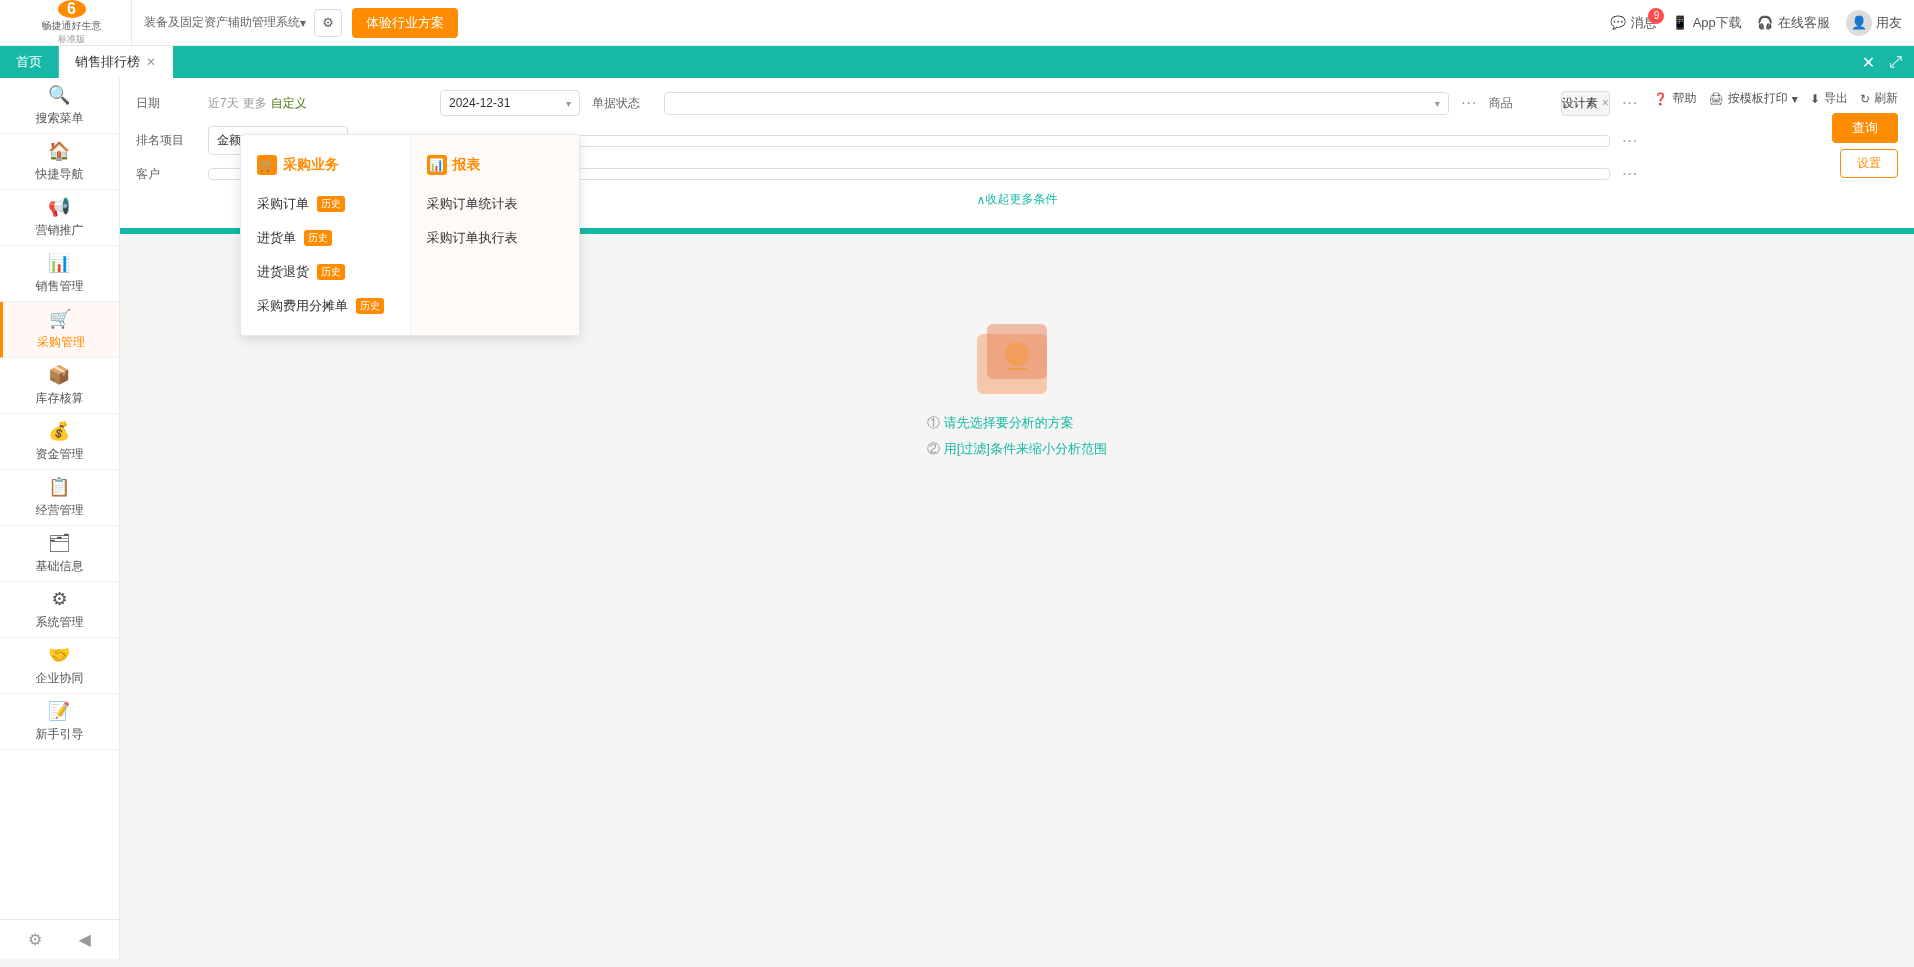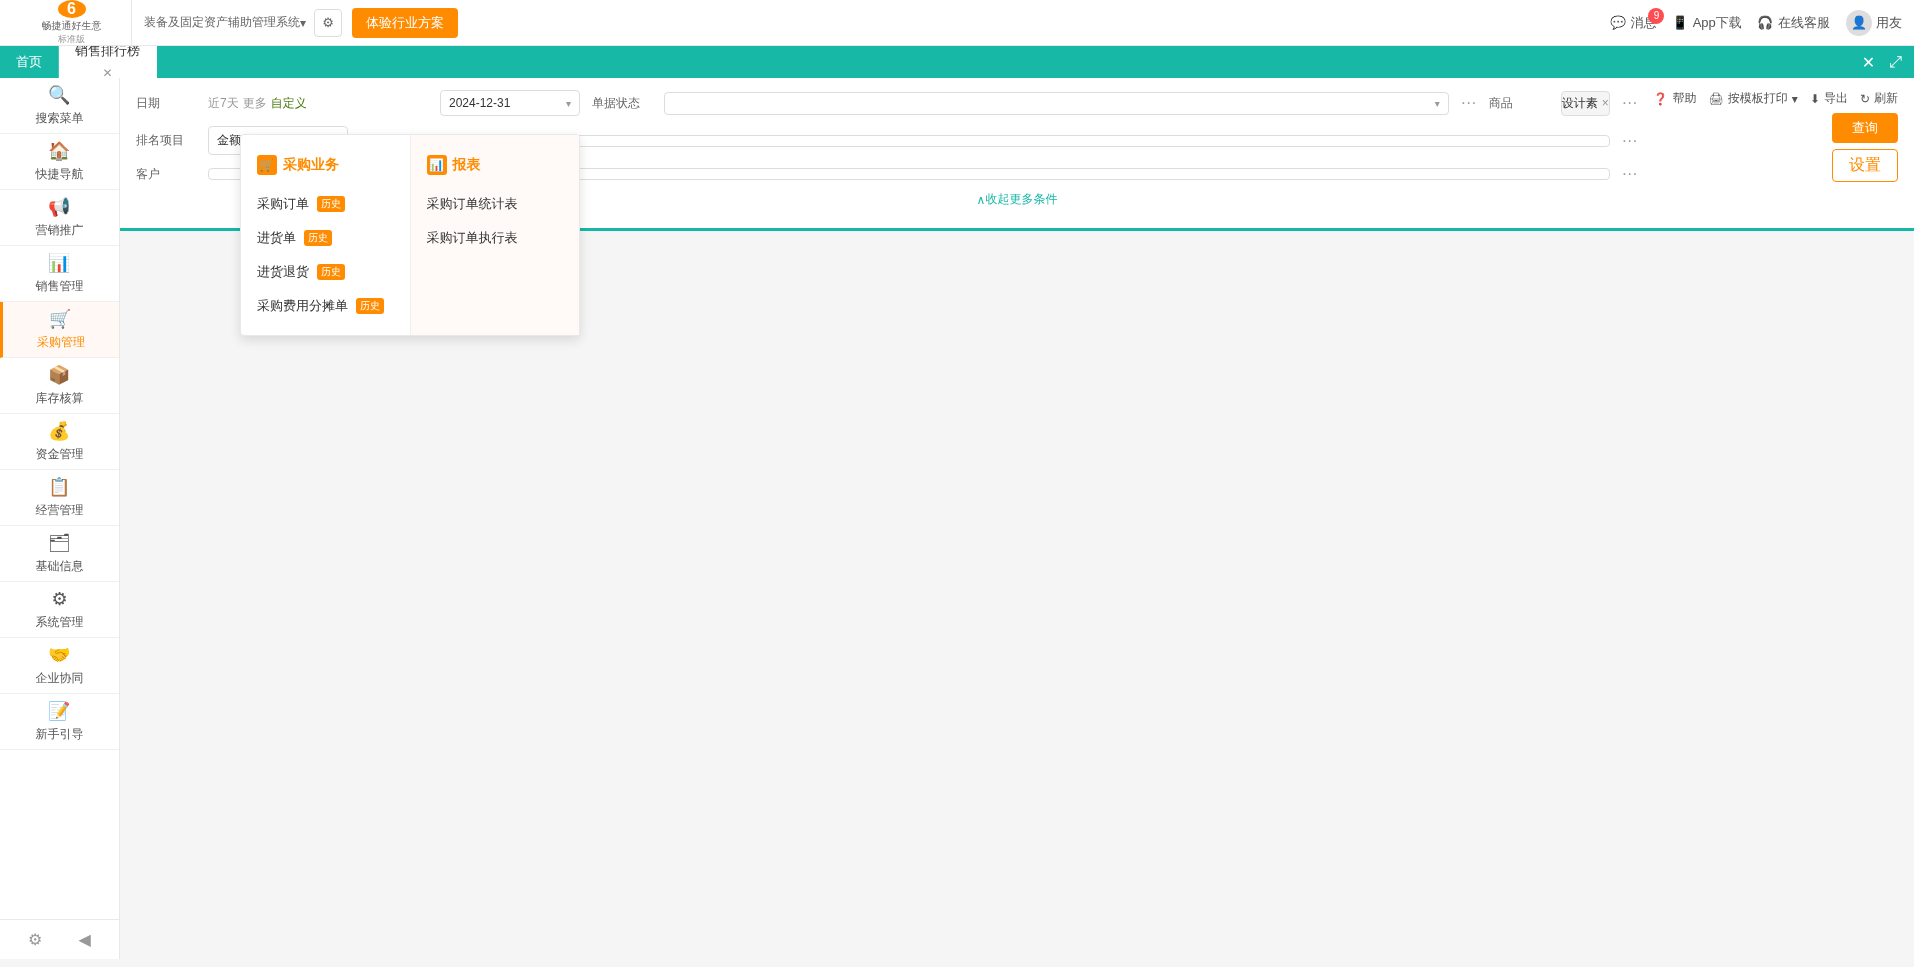--- a/index.html
+++ b/index.html
@@ -81,21 +81,21 @@
       position: relative;
     }
     .tab-item {
       height: 40px;
       padding: 0 16px;
       display: flex; align-items: center; gap: 6px;
       cursor: pointer; color: white; font-size: 13px;
       border-right: 1px solid rgba(255,255,255,0.2);
     }
     .tab-item.active {
-      background: white; color: #333; flex-direction: column;
+      background: white; color: #333;
     }
     .tab-item .close-icon { font-size: 12px; color: #999; }
     .tab-right {
       margin-left: auto;
       display: flex; align-items: center;
       padding-right: 8px; gap: 6px;
     }
     .tab-action-btn {
       color: white; cursor: pointer; font-size: 16px; padding: 4px;
     }
@@ -134,21 +134,21 @@
       flex: 1;
       background: #f5f5f5;
       position: relative;
       overflow: hidden;
     }
 
     
     .filter-bar {
       background: white;
       padding: 12px 16px;
-      border-bottom: 3px solid #14b8a6;
+      border-bottom: 6px solid #14b8a6;
     }
     .filter-row {
       display: flex; align-items: center; gap: 12px; margin-bottom: 10px;
     }
     .filter-row:last-child { margin-bottom: 0; }
     .filter-label { color: #666; font-size: 12px; white-space: nowrap; min-width: 60px; }
     .filter-input {
       border: 1px solid #ddd; border-radius: 4px;
       padding: 5px 8px; font-size: 12px; color: #333;
       display: flex; align-items: center; gap: 2px; cursor: pointer;
@@ -165,21 +165,21 @@
     .toolbar-btn {
       display: flex; align-items: center; gap: 4px;
       color: #555; font-size: 12px; cursor: pointer;
     }
     .query-btn {
       background: #ff8c00; color: white; border: none;
       padding: 6px 20px; border-radius: 4px; cursor: pointer; font-size: 13px;
     }
     .set-btn {
       background: white; color: #ff8c00; border: 1px solid #ff8c00;
-      padding: 5px 16px; border-radius: 4px; cursor: pointer; font-size: 16px;
+      padding: 5px 16px; border-radius: 4px; cursor: pointer; font-size: 12px;
     }
 
     .collapse-row {
       display: flex; align-items: center; justify-content: center;
       padding: 8px; color: #17b8a6; font-size: 12px; cursor: pointer;
       background: white;
     }
 
     
     .empty-state {
@@ -424,20 +424,34 @@
           <button class="set-btn">设置</button>
         </div>
       </div>
 
       <div class="collapse-row">
         <span>∧</span>
         <span>收起更多条件</span>
       </div>
     </div>
 
+    <div class="empty-state">
+      <div class="empty-icon">
+        <svg width="120" height="90" viewBox="0 0 120 90">
+          <rect x="10" y="20" width="70" height="60" rx="6" fill="#f5a97a" opacity="0.6"></rect>
+          <rect x="20" y="10" width="60" height="55" rx="6" fill="#e8855a" opacity="0.5"></rect>
+          <circle cx="50" cy="40" r="12" fill="#ff8c00" opacity="0.3"></circle>
+          <line x1="40" y1="55" x2="60" y2="55" stroke="#ff8c00" stroke-width="2" opacity="0.4"></line>
+        </svg>
+      </div>
+      <div class="empty-text">
+        <div>① <span>请先选择要分析的方案</span></div>
+        <div>② <span>用[过滤]条件来缩小分析范围</span></div>
+      </div>
+    </div>
 
     <div class="dropdown-overlay">
       <div class="dropdown-menu">
 
         <div class="dropdown-col">
           <div class="dropdown-col-header">
             <div class="h-icon">🛒</div>
             <span>采购业务</span>
           </div>
           <div class="dropdown-item">

